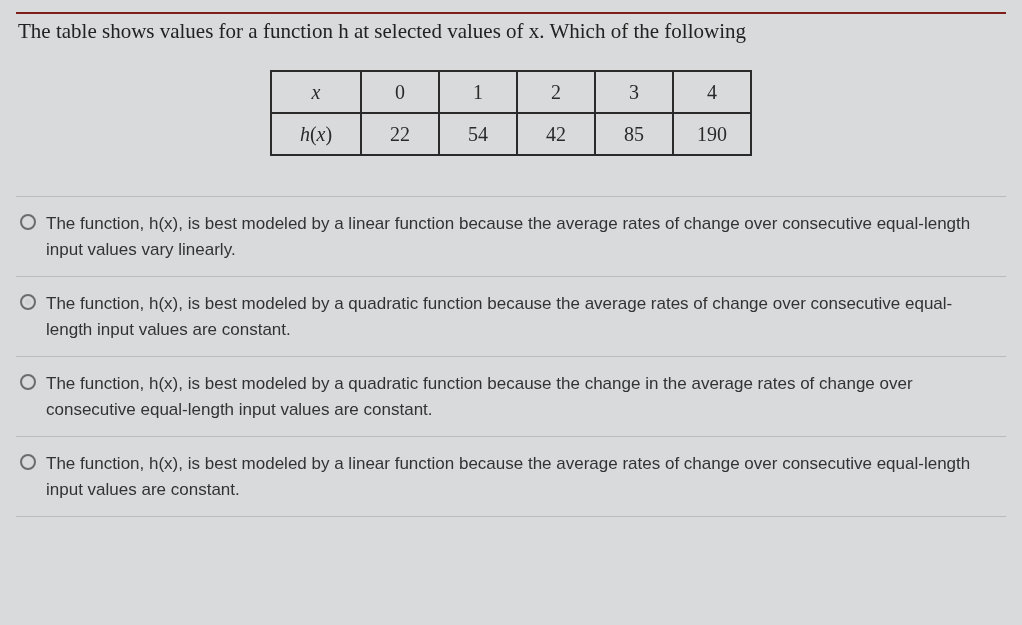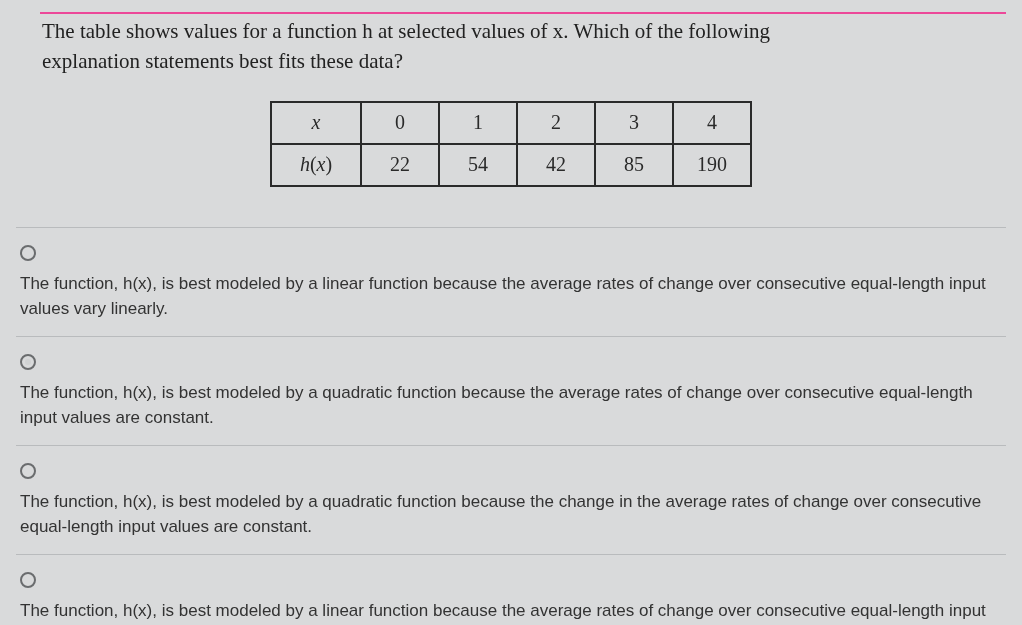--- a/index.html
+++ b/index.html
@@ -12,23 +12,22 @@
       padding: 12px 16px;
       color: #2a2a2a;
     }
     .question-container {
       width: 100%;
     }
     .question-text {
       font-size: 21px;
       line-height: 1.45;
       padding: 2px 2px 24px 2px;
-      border-top: 2px solid #ec4899;
+      border-top: 2px solid #7f1d1d;
       color: #222;
-      margin-left: 24px;
     }
     .table-wrap {
       display: flex;
       justify-content: center;
       padding-bottom: 40px;
     }
     table.data-table {
       border-collapse: collapse;
       background: #d9dadb;
     }
@@ -53,21 +52,20 @@
     .option-row {
       display: flex;
       align-items: flex-start;
       gap: 10px;
       padding: 14px 8px 14px 4px;
       border-top: 1px solid #b9bbbd;
       font-family: Arial, Helvetica, sans-serif;
       font-size: 17px;
       line-height: 1.5;
       color: #333;
-      flex-direction: column;
     }
     .option-row:last-child {
       border-bottom: 1px solid #b9bbbd;
     }
     .radio {
       flex: 0 0 auto;
       width: 16px;
       height: 16px;
       border: 2px solid #6a6c6e;
       border-radius: 50%;
@@ -84,21 +82,20 @@
       opacity: 0.25;
     }
     .option-text { flex: 1 1 auto; }
   </style>
 </head>
 <body>
 
 <div class="question-container">
   <div class="question-text">
     <span>The table shows values for a function h at selected values of x. Which of the following</span><br>
-    <span>explanation statements best fits these data?</span>
   </div>
 
   <div class="table-wrap">
     <table class="data-table">
       <tbody>
           <tr>
         <td class="label-cell">x</td>
         <td>0</td>
         <td>1</td>
         <td>2</td>

